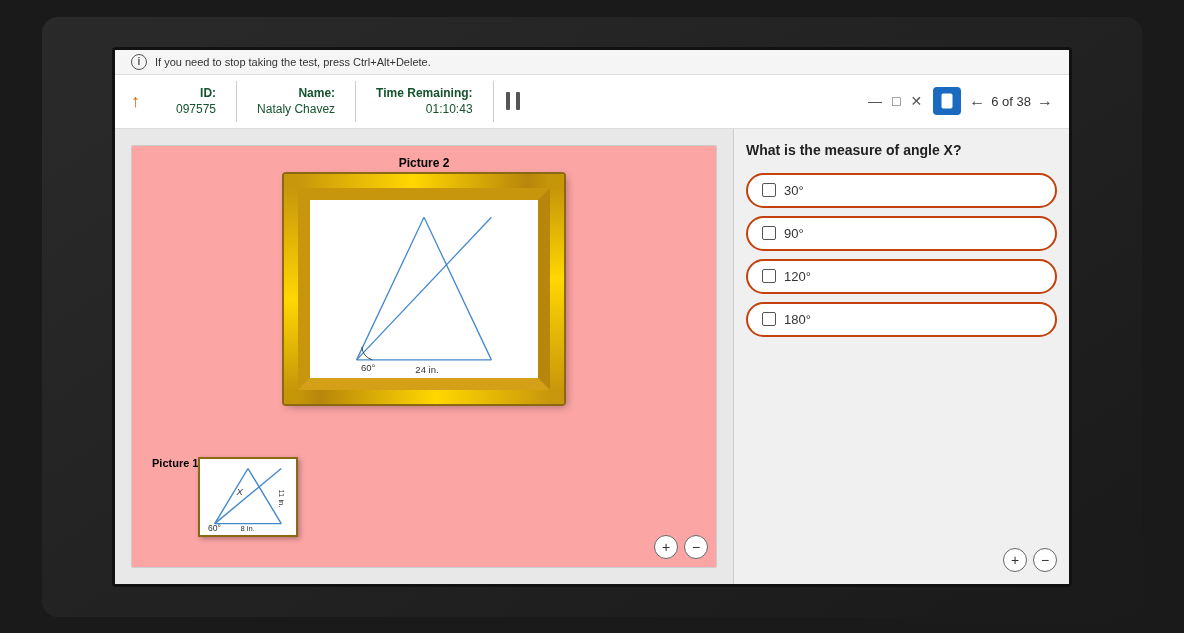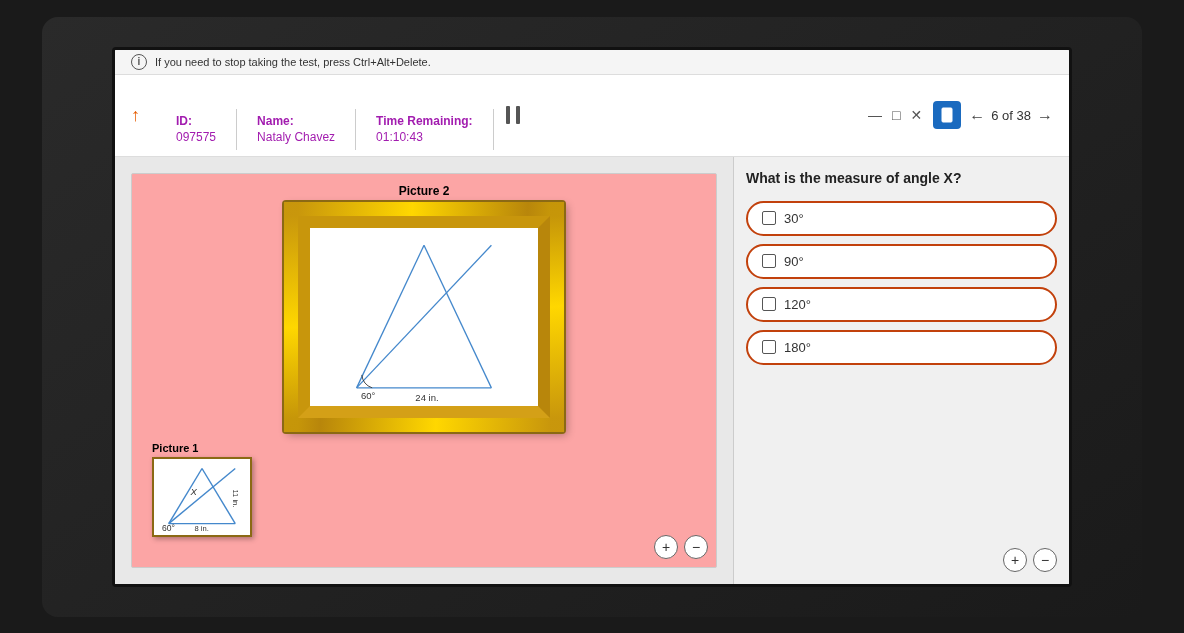--- a/index.html
+++ b/index.html
@@ -77,24 +77,23 @@
       font-size: 18px;
       color: #e65c00;
       margin-right: 16px;
       cursor: pointer;
     }
 
     .header-field {
       border-right: 1px solid #ccc;
       padding: 4px 20px;
       font-size: 12px;
-      color: #a21caf;
-      text-align: left;
+      color: #14532d;
+      text-align: right;
       line-height: 1.4;
-      margin-top: 28px;
     }
 
     .header-field:last-of-type {
       border-right: none;
     }
 
     .header-field .label {
       font-weight: bold;
       display: block;
     }
@@ -244,21 +243,21 @@
       width: 100%;
       height: 100%;
     }
 
     
     .picture1-area {
       position: absolute;
       bottom: 30px;
       left: 20px;
       display: flex;
-      flex-direction: column;
+      flex-direction: row;
       align-items: flex-start;
     }
 
     .picture1-label {
       font-size: 11px;
       font-weight: bold;
       margin-bottom: 3px;
     }
 
     .picture1-box {

